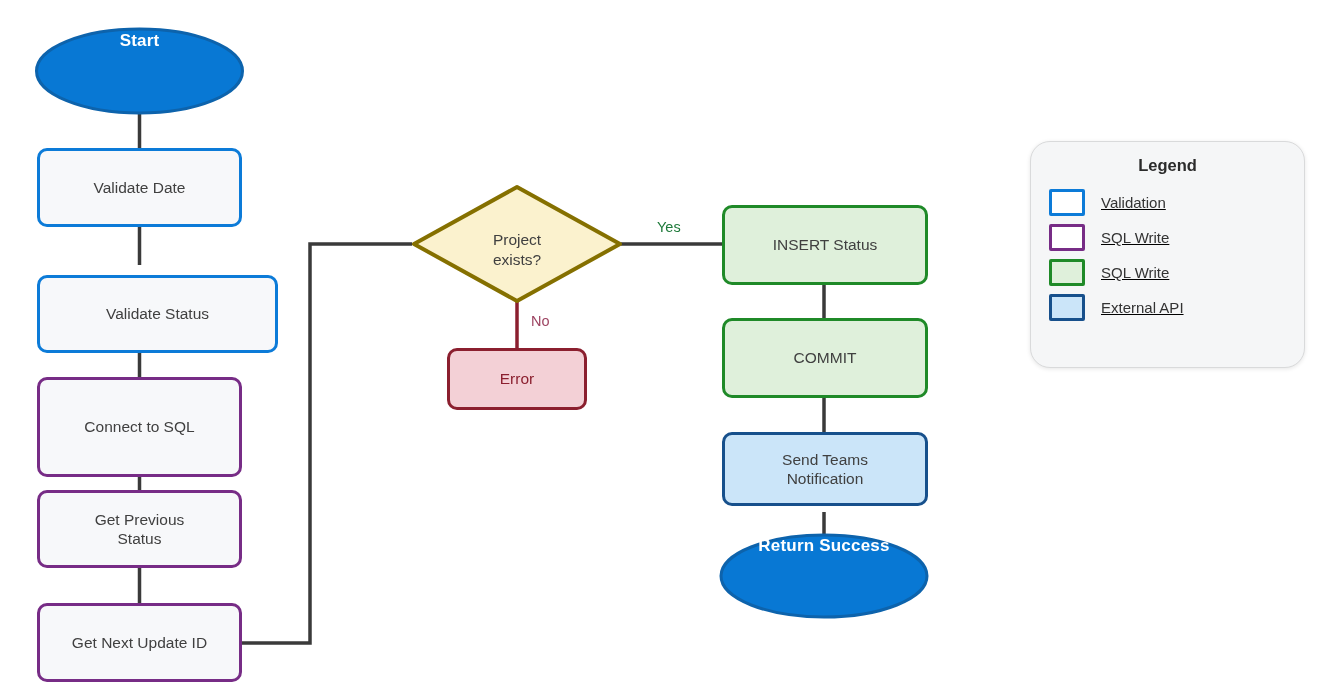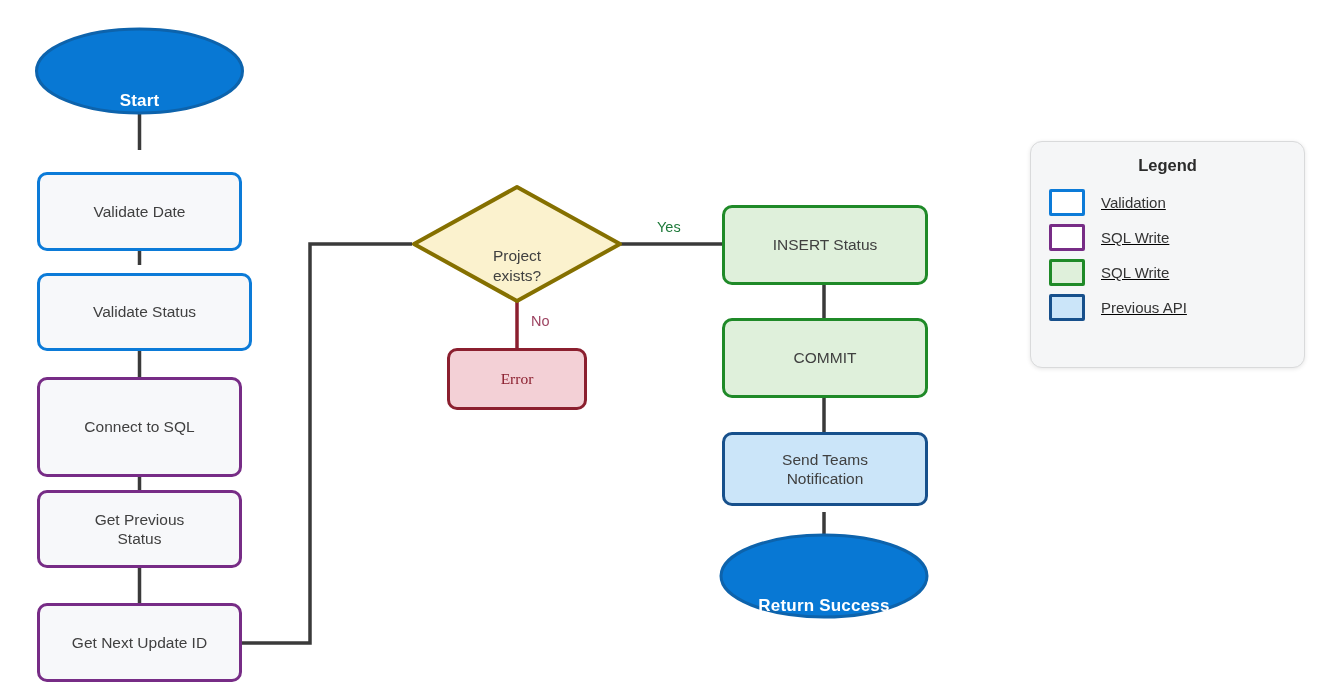--- a/index.html
+++ b/index.html
@@ -27,50 +27,50 @@
   .node {
     position:absolute;
     display:flex; align-items:center; justify-content:center;
     text-align:center;
     border-radius:10px;
     background:var(--process_fill);
     color:var(--node_text);
     font-size:15.5px;
     line-height:1.25;
   }
-  .node.validation   { border:3px solid var(--validation_blue);margin-top:24px; }
+  .node.validation   { border:3px solid var(--validation_blue); }
   .node.sql-read     { border:3px solid var(--sqlread_purple); }
   .node.sql-write    { border:3px solid var(--sqlwrite_green); background:var(--sqlwrite_fill); }
   .node.external-api { border:3px solid var(--external_navy);  background:var(--external_fill); }
   .node.error-node   { border:3px solid var(--error_red); background:var(--error_fill); color:var(--error_red); }
 
   
   .shape-label {
     position:absolute;
-    display:flex; align-items:flex-end; justify-content:center;
+    display:flex; align-items:flex-start; justify-content:center;
     text-align:center;
     color:var(--node_text);
     font-size:15.5px; line-height:1.28;
     pointer-events:none;
   }
   .terminator-label { color:#ffffff; font-weight:bold; font-size:17px; letter-spacing:.2px; }
 
   .edge-label { position:absolute; font-size:14.5px; }
   .edge-label.yes { color:var(--yes_green); }
   .edge-label.no  { color:var(--no_plum); }
 
   .wrap-narrow { display:inline-block; max-width:125px; }
 
   
   .legend {
     position:absolute;
     left:1030px; top:141px; width:275px; height:227px;
     background:var(--legend_bg);
     border:1px solid var(--legend_border);
-    border-radius:12px;
+    border-radius:20px;
     box-shadow:0 1px 4px rgba(0,0,0,.10);
     padding:14px 18px;
   }
   .legend-title {
     text-align:center;
     font-weight:bold; font-size:16.5px;
     color:#2b2b2b;
     margin-bottom:10px;
   }
   .legend-row { display:flex; align-items:center; gap:16px; height:35px;text-decoration:underline; }
@@ -118,37 +118,37 @@
     <span class="wrap-narrow" style="max-width:90px;">Project exists?</span>
   </div>
 
   <div class="edge-label yes" style="left:657px; top:219px;">Yes</div>
   <div class="edge-label no" style="left:531px; top:313px;">No</div>
 
   <div class="node validation" style="left:37px; top:148px; width:205px; height:79px;">
     <span>Validate Date</span>
   </div>
 
-  <div class="node validation" style="left:37px; top:249px; width:215px; height:78px;">
+  <div class="node validation" style="left:37px; top:275px; width:241px; height:78px;">
     <span>Validate Status</span>
   </div>
 
   <div class="node sql-read" style="left:37px; top:377px; width:205px; height:100px;">
     <span>Connect to SQL</span>
   </div>
 
   <div class="node sql-read" style="left:37px; top:490px; width:205px; height:78px;">
     <span class="wrap-narrow">Get Previous Status</span>
   </div>
 
   <div class="node sql-read" style="left:37px; top:603px; width:205px; height:79px;">
     <span>Get Next Update ID</span>
   </div>
 
-  <div class="node error-node" style="left:447px; top:348px; width:140px; height:62px;font-family:Liberation Serif, serif;">
+  <div class="node error-node" style="left:447px; top:348px; width:140px; height:62px;">
     <span>Error</span>
   </div>
 
   <div class="node sql-write" style="left:722px; top:205px; width:206px; height:80px;">
     <span>INSERT Status</span>
   </div>
 
   <div class="node sql-write" style="left:722px; top:318px; width:206px; height:80px;">
     <span>COMMIT</span>
   </div>
@@ -170,17 +170,17 @@
       <span class="legend-label">SQL Write</span>
     </div>
 
     <div class="legend-row">
       <span class="swatch sw-sql-write"></span>
       <span class="legend-label">SQL Write</span>
     </div>
 
     <div class="legend-row">
       <span class="swatch sw-external-api"></span>
-      <span class="legend-label">Previous API</span>
+      <span class="legend-label">External API</span>
     </div>
   </div>
 
 </div>
 
 </body></html>

